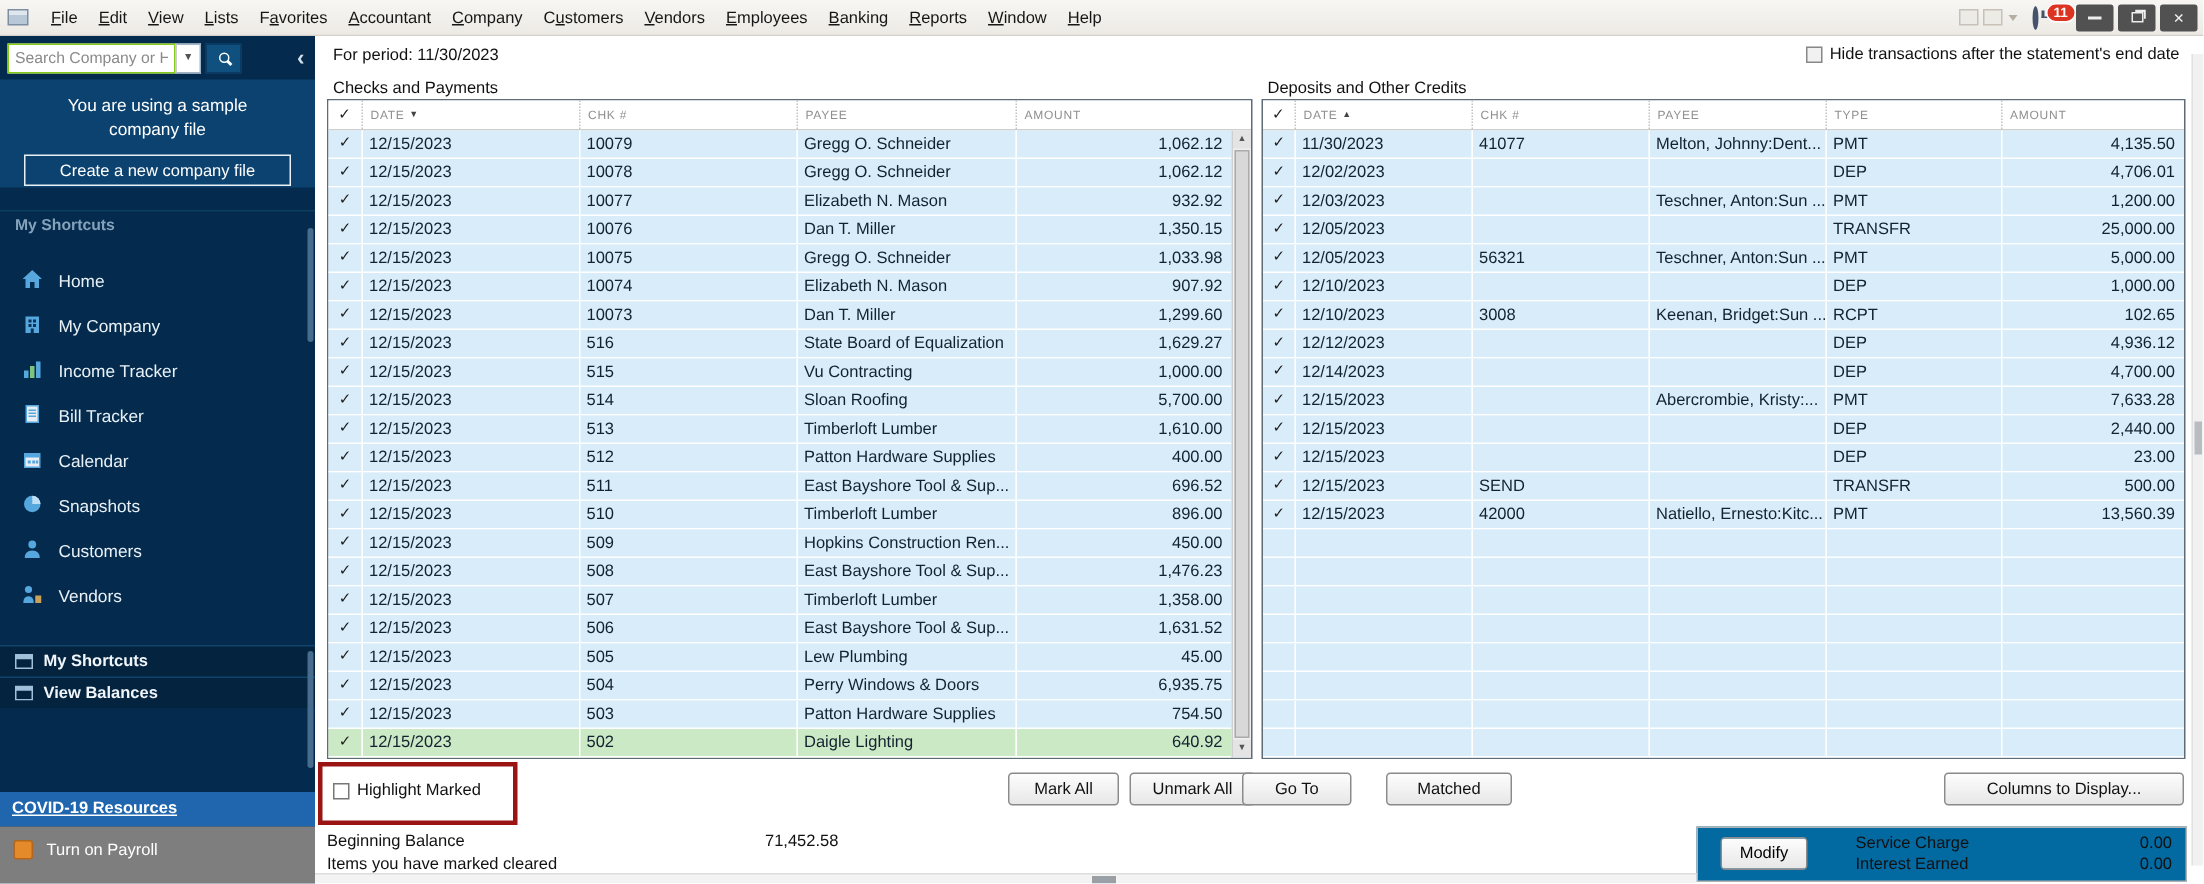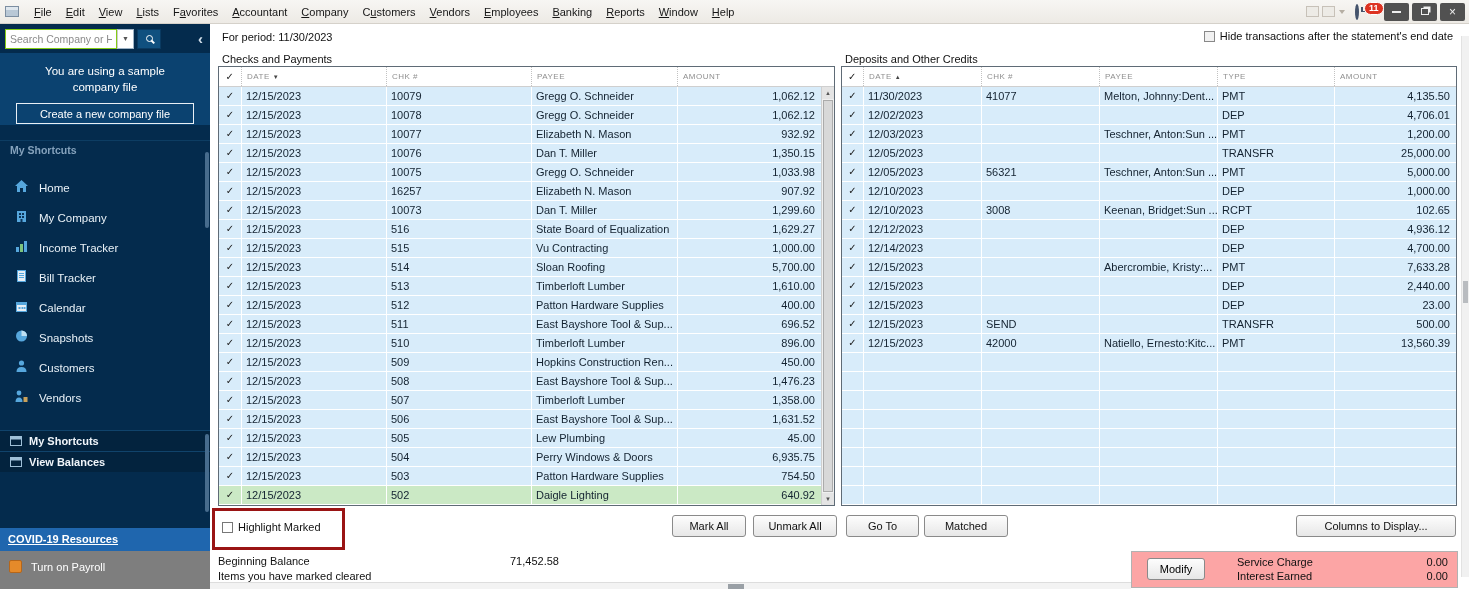--- a/index.html
+++ b/index.html
@@ -80,32 +80,32 @@
   .row-highlight .cell { background:#cbe9c5; }
 
   .vscroll { position:absolute; top:20px; right:0; bottom:0; width:13px; background:#f0f0f0; border-left:1px solid #cfcfcf; }
   .varrow { position:absolute; left:0; width:12px; height:12px; background:#e4e4e4; color:#555; font-size:6px; display:flex; align-items:center; justify-content:center; }
   .vup { top:0; } .vdown { bottom:0; }
   .vthumb { position:absolute; left:1px; right:1px; top:13px; bottom:13px; background:#d8d8d8; border:1px solid #ababab; }
 
   .btn { position:absolute; top:491px; height:22px; background:linear-gradient(#fdfdfd,#e7e7e7); border:1px solid #8a8a8a; border-radius:3px; font-size:11px; font-family:inherit; color:#111; }
   #btn-mark { left:462px; width:74px; }
   #btn-unmark { left:543px; width:84px; }
-  #btn-goto { left:636px; width:73px; }
+  #btn-goto { left:618px; width:73px; }
   #btn-matched { left:714px; width:84px; }
   #btn-columns { right:13px; width:160px; }
 
   .highlight-wrap { position:absolute; left:12px; top:497px; display:flex; align-items:center; }
   .cb-white { background:#fff; border:1px solid #777; }
   .red-annotation { position:absolute; left:2px; top:484px; width:133px; height:42px; border:3px solid #9a1414; pointer-events:none; }
 
   .bb-label { position:absolute; left:8px; top:531px; }
   .bb-value { position:absolute; left:300px; top:531px; }
   .items-cleared { position:absolute; left:8px; top:546px;text-align:center; }
-  .right-info-box { position:absolute; left:921px; top:527px; width:327px; height:37px; border:1px solid #b2b2b2; background:#fca5a5; }
+  .right-info-box { position:absolute; left:921px; top:527px; width:327px; height:37px; border:1px solid #b2b2b2; background:#0369a1; }
   .modify-btn { position:absolute; left:15px; top:6px; width:58px; height:22px; background:linear-gradient(#fdfdfd,#e7e7e7); border:1px solid #8a8a8a; border-radius:3px; font-size:11px; font-family:inherit; }
   .svc-label { position:absolute; left:105px; top:4px; }
   .svc-value { position:absolute; right:9px; top:4px; }
   .int-label { position:absolute; left:105px; top:18px; }
   .int-value { position:absolute; right:9px; top:18px; }
 
   .hscroll { position:absolute; left:0; bottom:0; width:921px; height:7px; background:#f3f3f3; border-top:1px solid #ddd; }
   .hthumb { position:absolute; left:518px; top:1px; width:16px; height:5px; background:#9aa0a6; }
   .winscroll { position:absolute; right:0; top:12px; bottom:12px; width:8px; background:#f1f1f1; border-left:1px solid #e2e2e2; }
   .wthumb { position:absolute; left:1px; right:1px; top:245px; height:22px; background:#b9bcc0; }
@@ -341,21 +341,21 @@
         <div class="qb-row">
           <div class="cell cell-check">✓</div>
           <div class="cell cell-date">12/15/2023</div>
           <div class="cell cell-chk">10075</div>
           <div class="cell cell-payee">Gregg O. Schneider</div>
           <div class="cell cell-amount">1,033.98</div>
         </div>
         <div class="qb-row">
           <div class="cell cell-check">✓</div>
           <div class="cell cell-date">12/15/2023</div>
-          <div class="cell cell-chk">16257</div>
+          <div class="cell cell-chk">10074</div>
           <div class="cell cell-payee">Elizabeth N. Mason</div>
           <div class="cell cell-amount">907.92</div>
         </div>
         <div class="qb-row">
           <div class="cell cell-check">✓</div>
           <div class="cell cell-date">12/15/2023</div>
           <div class="cell cell-chk">10073</div>
           <div class="cell cell-payee">Dan T. Miller</div>
           <div class="cell cell-amount">1,299.60</div>
         </div>

